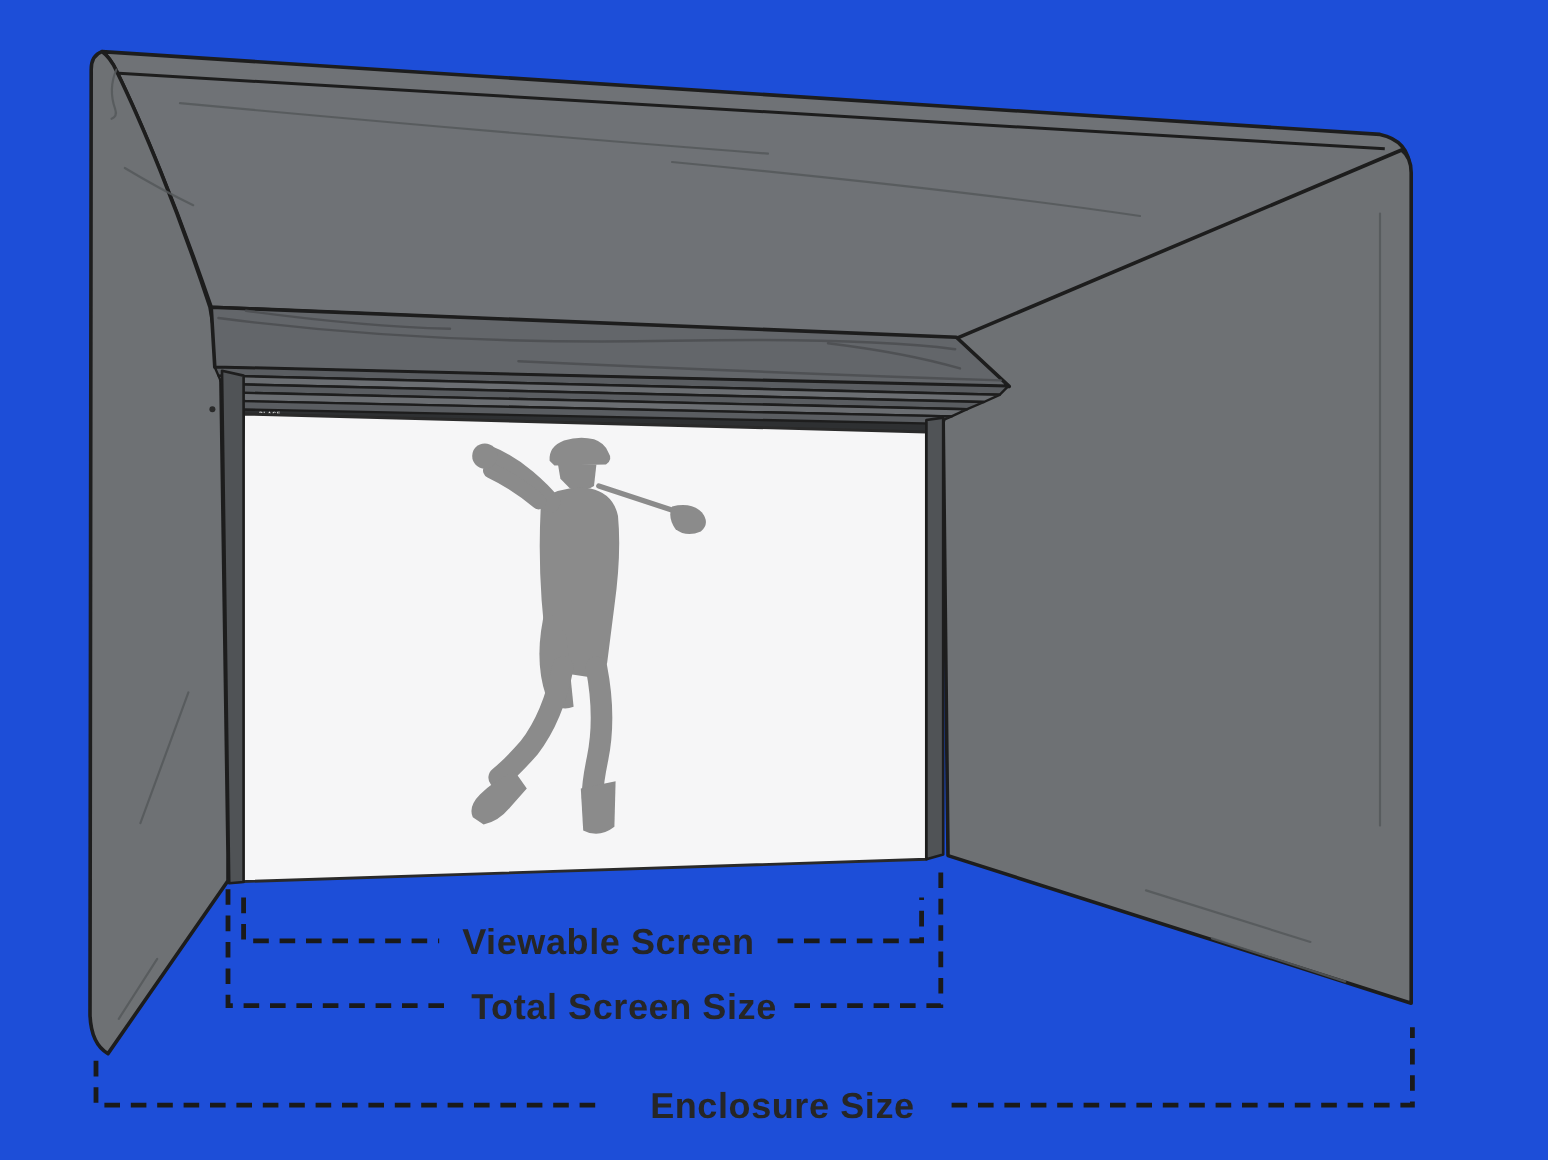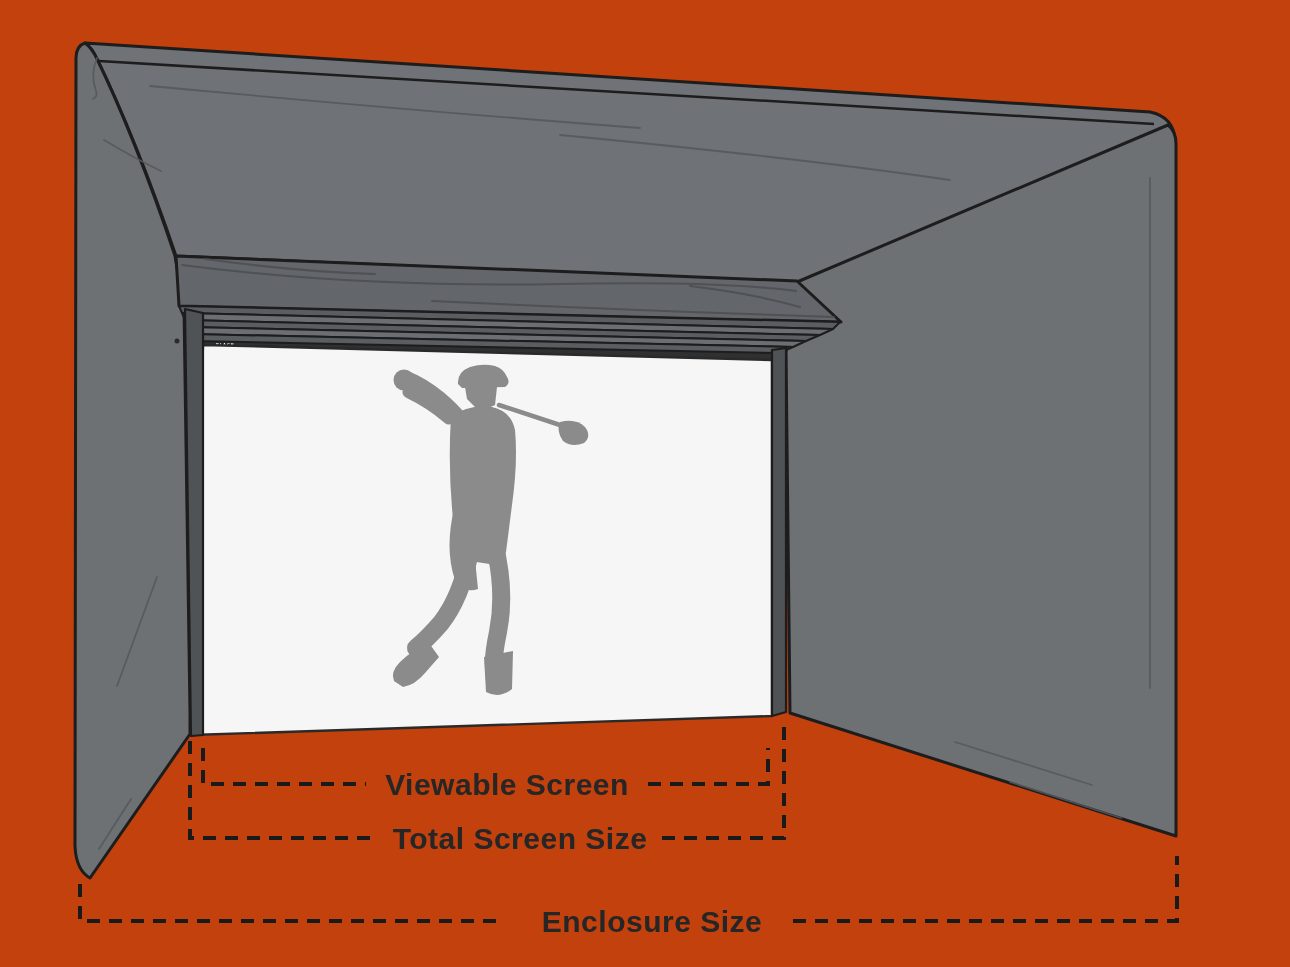--- a/index.html
+++ b/index.html
@@ -1,16 +1,16 @@
 <!DOCTYPE html>
 <html><head>
 <meta charset="utf-8">
 <style>
   html,body{margin:0;padding:0;background:#ffffff;}
-  .stage{position:relative;width:1290px;height:967px;background:#c2410c;overflow:hidden;
+  .stage{position:relative;width:1290px;height:967px;background:#1d4ed8;overflow:hidden;
          font-family:"Liberation Sans", sans-serif;}
   svg{display:block;}
   .dim-label{font-family:"Liberation Sans", sans-serif;font-weight:bold;font-size:30px;letter-spacing:0.5px;}
   .logo-line1{font-family:"Liberation Sans", sans-serif;font-weight:bold;font-size:7px;}
   .logo-line2{font-family:"Liberation Sans", sans-serif;font-weight:bold;font-size:4px;letter-spacing:1px;}
   .dash{fill:none;stroke:#1a1a1a;stroke-width:4;stroke-dasharray:13 9;}
   .outline{stroke:#1d1d1d;stroke-width:3;stroke-linejoin:round;}
   .thin-outline{stroke:#1d1d1d;stroke-width:2.2;stroke-linejoin:round;}
   .crease{fill:none;stroke:#55585b;stroke-width:1.8;opacity:.85;stroke-linecap:round;}
   .wrinkle{fill:none;stroke:#4c4f52;stroke-width:2;opacity:.9;stroke-linecap:round;}

